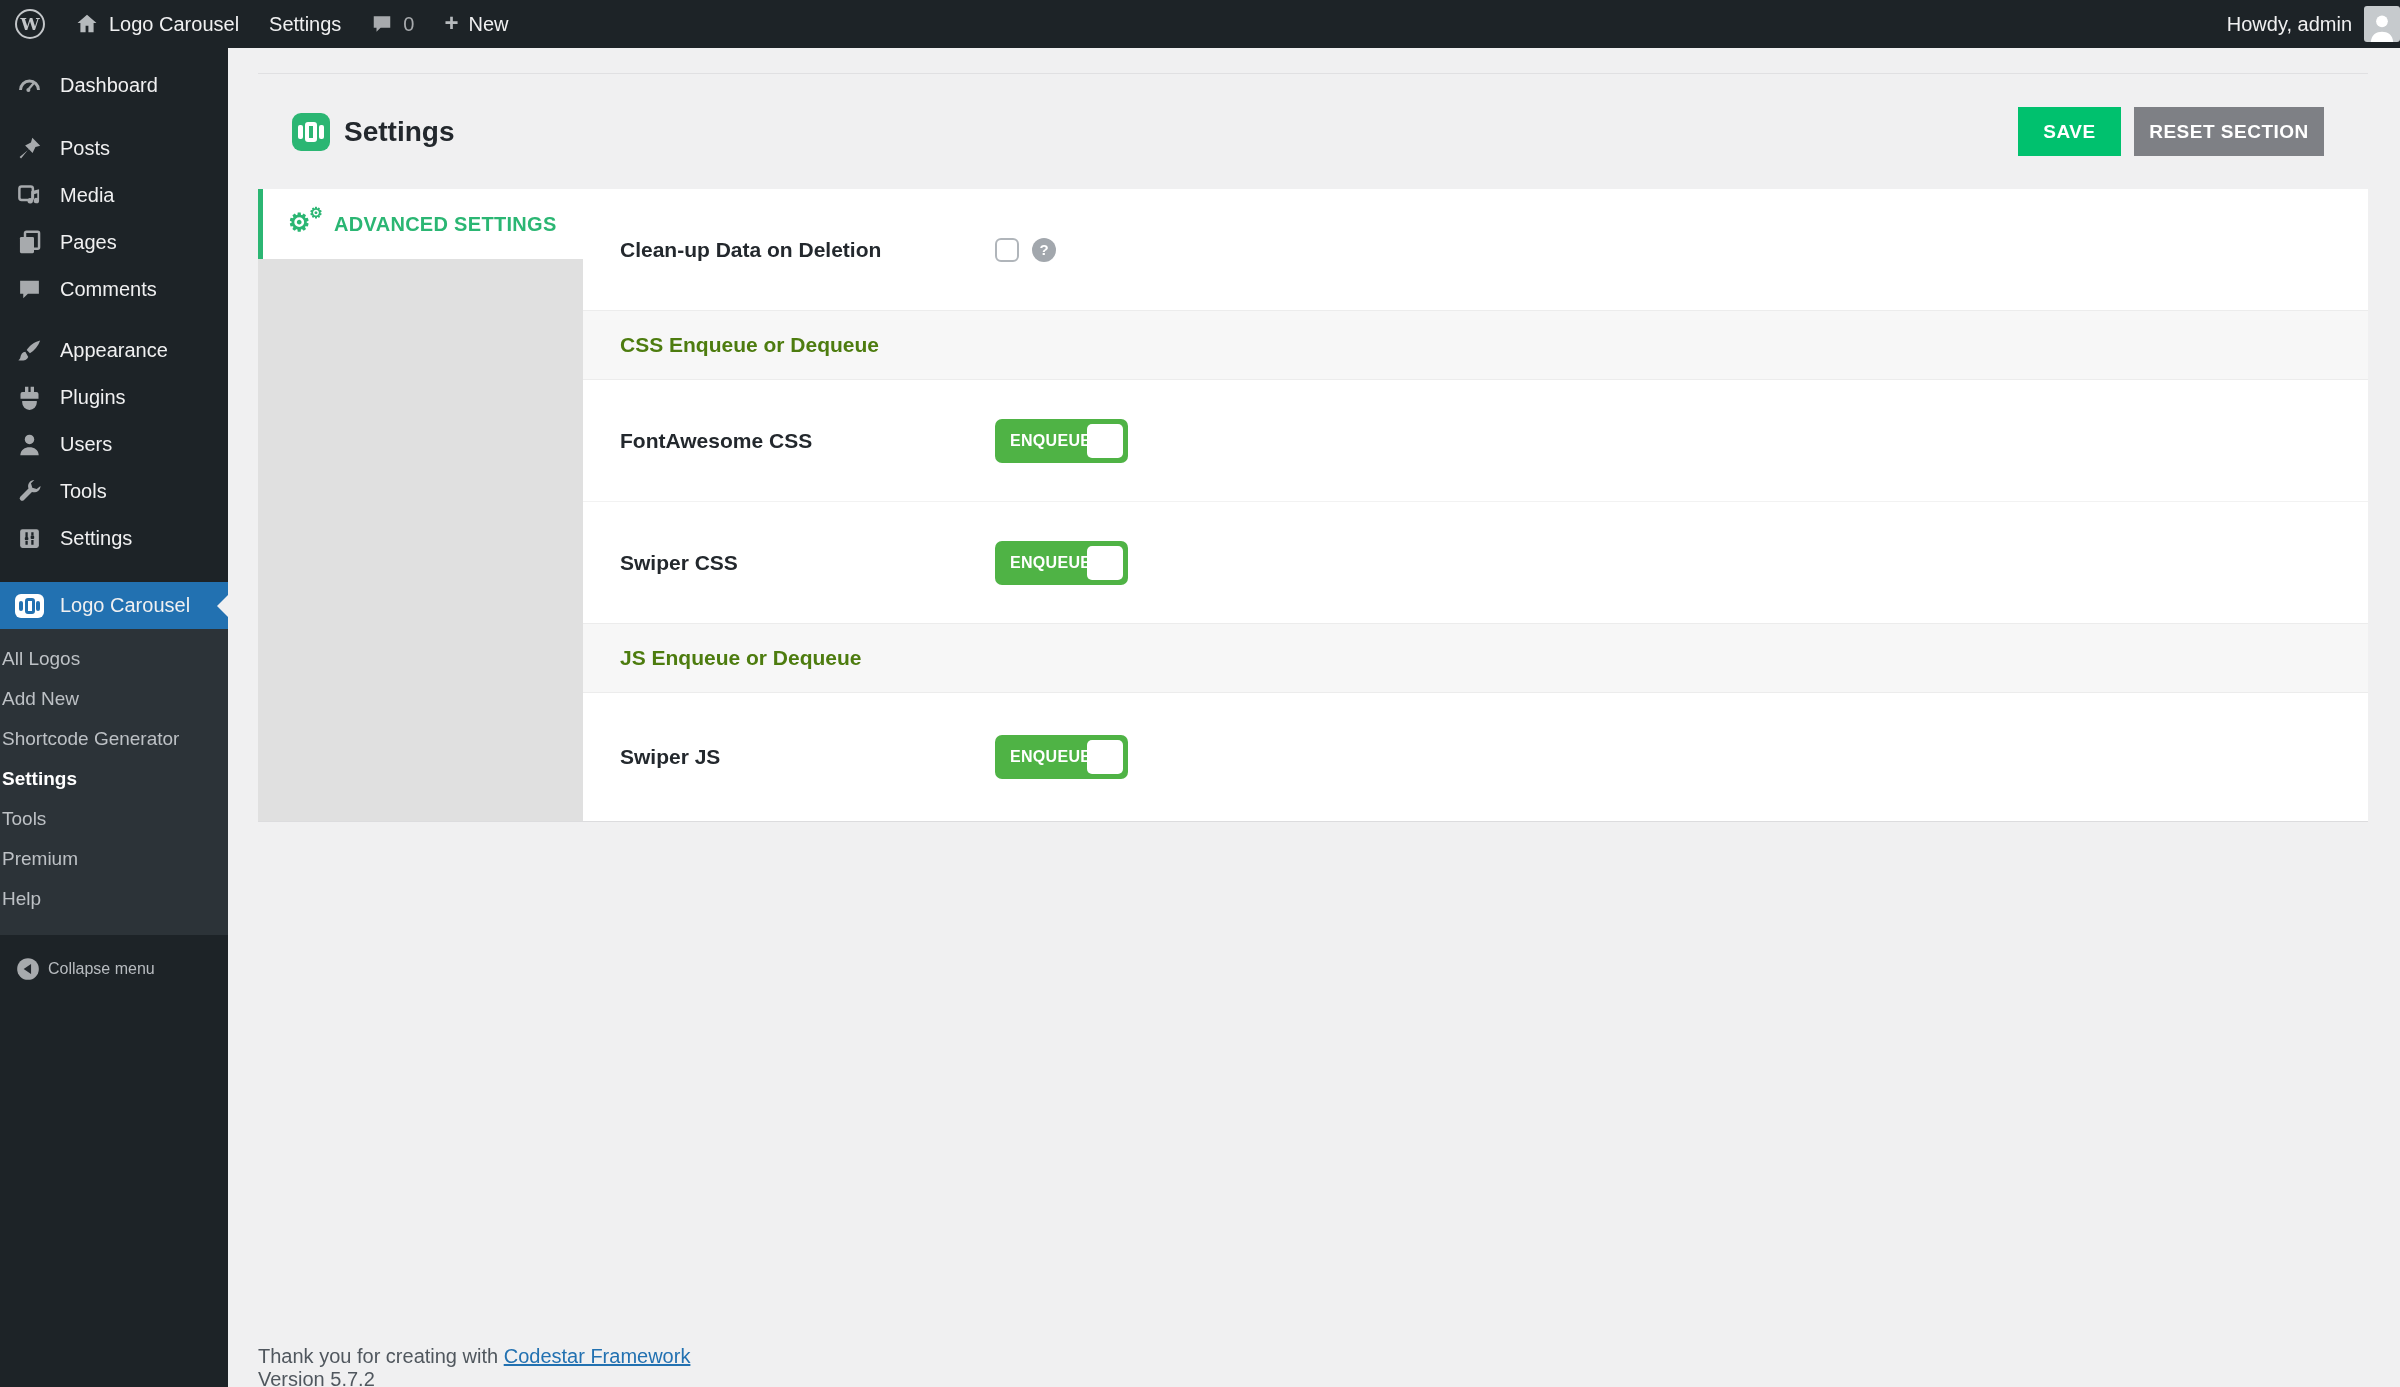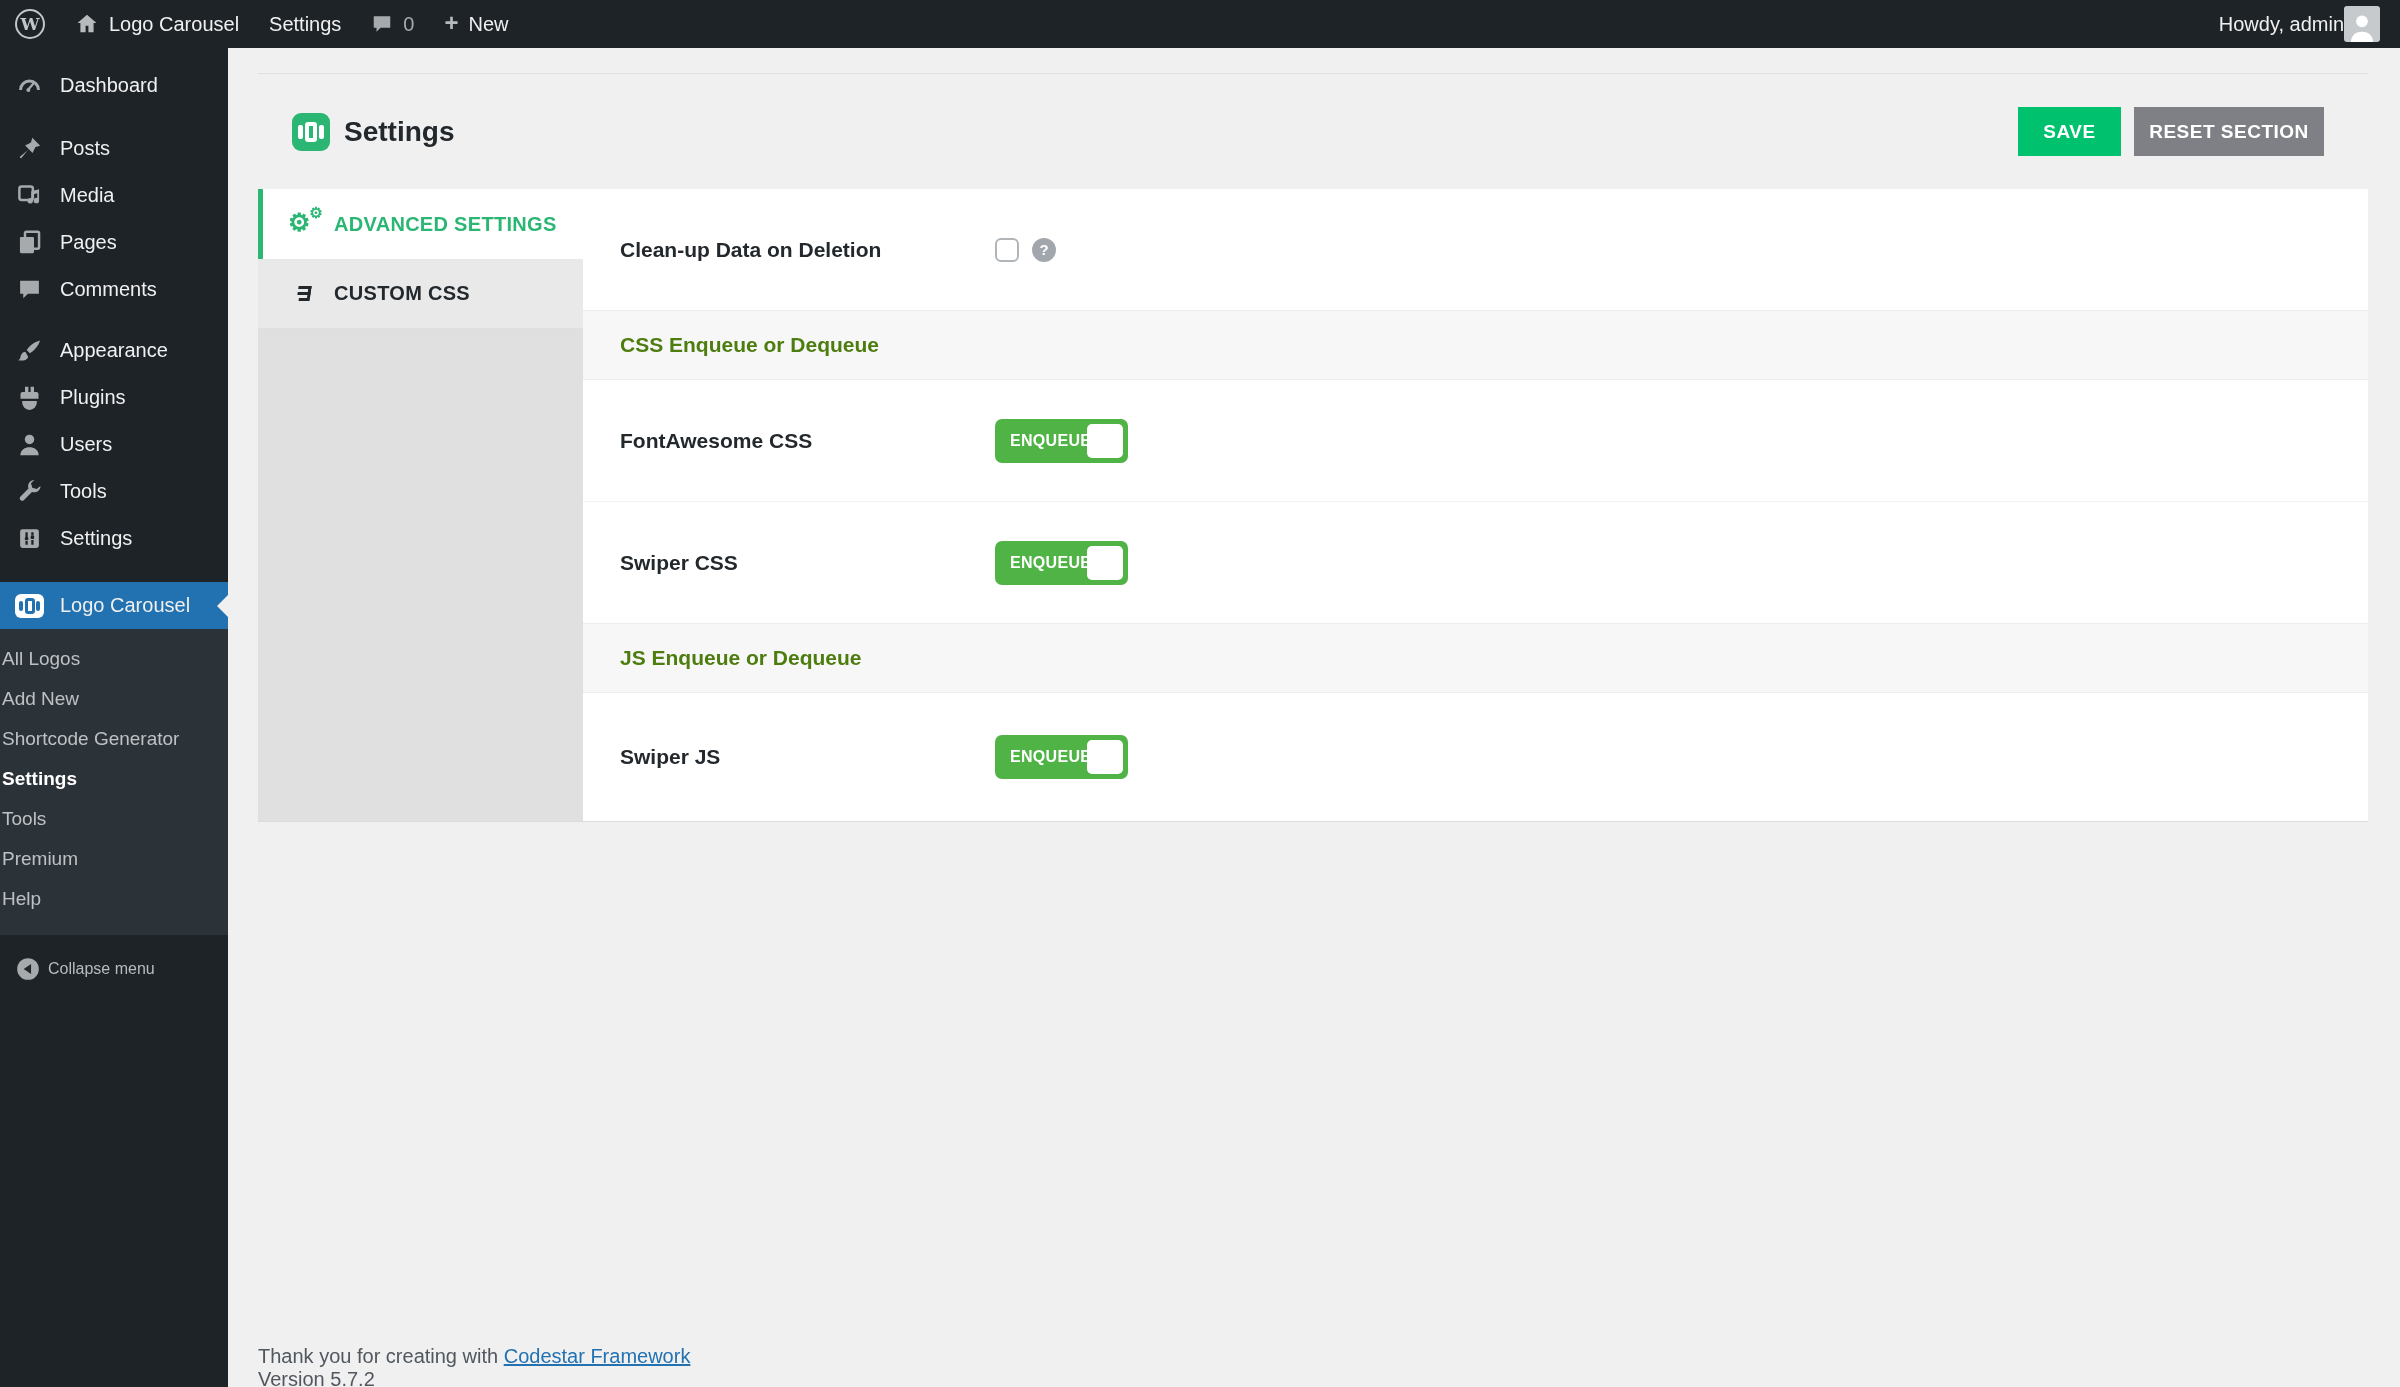--- a/index.html
+++ b/index.html
@@ -19,21 +19,21 @@
   .ab-left { display:flex; align-items:center; height:100%; }
   .ab-item { display:flex; align-items:center; gap:10px; padding:0 15px; height:100%; cursor:pointer; }
   .wp-ring {
     width:30px; height:30px; border-radius:50%; border:2px solid #c3c6c9;
     display:flex; align-items:center; justify-content:center;
     font-family:"DejaVu Serif", serif; font-weight:bold; font-size:17px; color:#c3c6c9;
   }
   .ab-icon { color:#b6babd; display:flex; align-items:center; }
   .bubble-count { color:#a7aaad; }
   .plus-glyph { font-size:24px; font-weight:bold; color:#b6babd; line-height:1; margin-top:-2px; }
-  .ab-right { margin-left:auto; display:flex; align-items:center; padding-right:20px; height:100%; cursor:pointer; }
+  .ab-right { margin-left:auto; display:flex; align-items:center; gap:12px; height:100%; cursor:pointer; }
   .avatar { width:36px; height:36px; border-radius:3px; background:#c6cacd; display:flex; align-items:flex-end; justify-content:center; overflow:hidden; }
 
   
   .sidebar { position:absolute; top:48px; left:0; bottom:0; width:228px; background:#1d2327; }
   .menu { padding-top:14px; font-size:20px; color:#f0f0f1; }
   .mi { height:47px; display:flex; align-items:center; padding-left:14px; gap:16px; position:relative; cursor:pointer; }
   .mi .ic { width:30px; display:flex; justify-content:center; align-items:center; color:#a7aaad; flex:none; }
   .mi.active { background:#2271b1; }
   .mi.active .ic { color:#fff; }
   .mi.active::after {
@@ -326,33 +326,20 @@
     <div class="nav">
       <div class="tab active">
         <span class="tic">
           <span class="gears">
               <span class="g1">⚙</span>
               <span class="g2">⚙</span>
             </span>
         </span>
         <span>ADVANCED SETTINGS</span>
       </div>
-      <div class="tab">
-        <span class="tic">
-          <svg viewBox="0 0 24 24" width="24" height="24" fill="currentColor">
-              <g transform="translate(2.2,0) skewX(-8)">
-                <rect x="4" y="4" width="13" height="3"></rect>
-                <rect x="4" y="10" width="13" height="3"></rect>
-                <rect x="6" y="16" width="9" height="3"></rect>
-                <rect x="14" y="4" width="3" height="15"></rect>
-              </g>
-            </svg>
-        </span>
-        <span>CUSTOM CSS</span>
-      </div>
       <div class="nav-fill"></div>
     </div>
 
     <div class="content">
 
       <div class="crow h122">
         <span class="rlabel">Clean-up Data on Deletion</span>
         <span class="ctrl">
           <span class="checkbox"></span>
           <span class="help">?</span>

